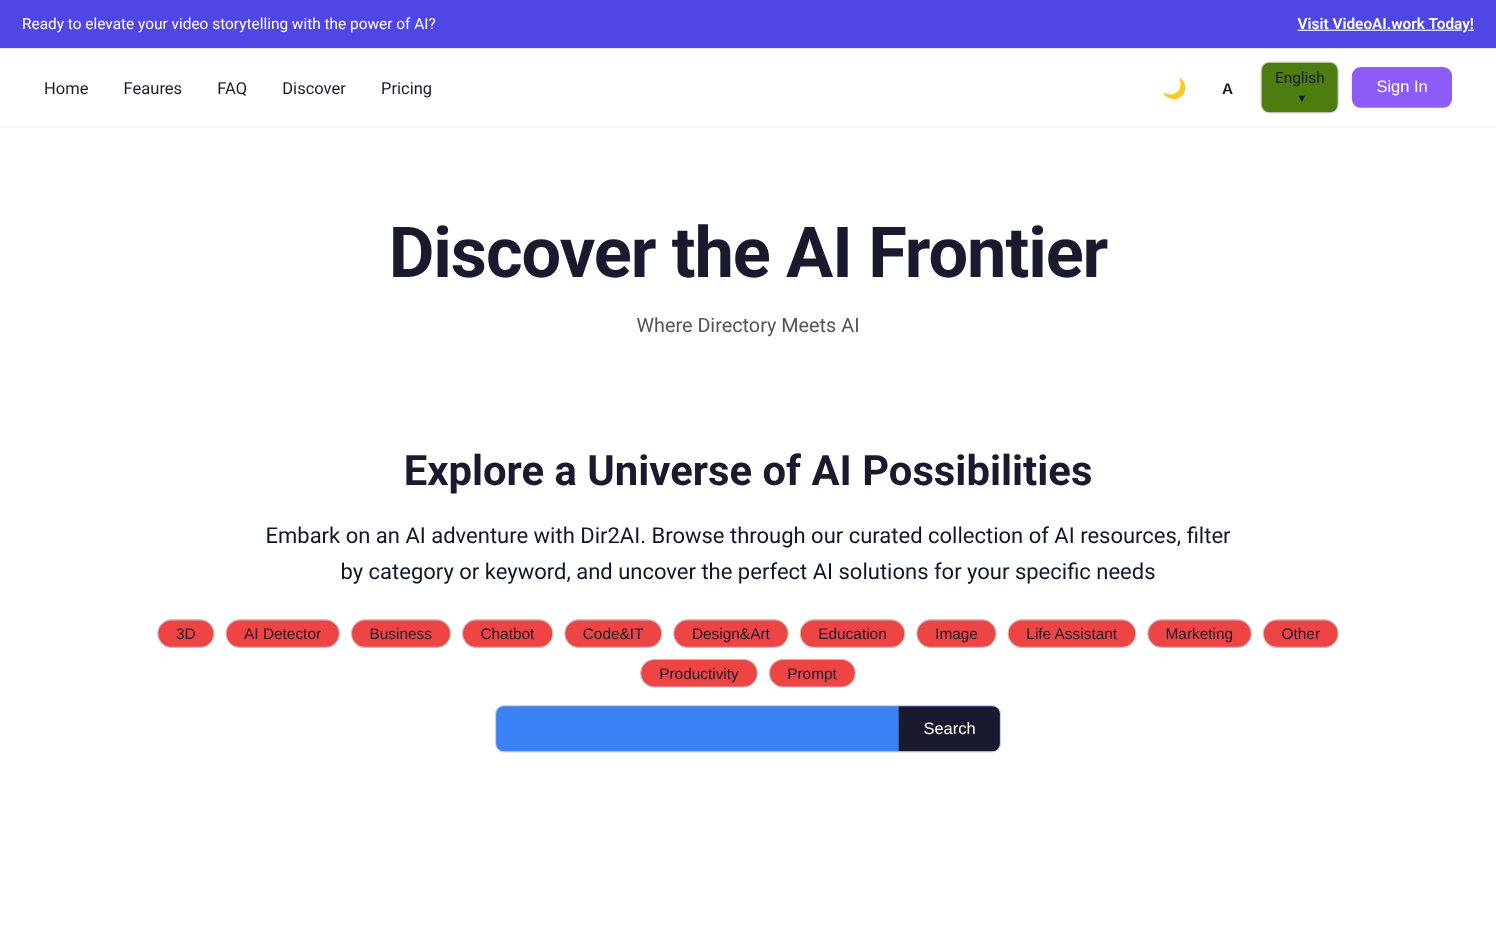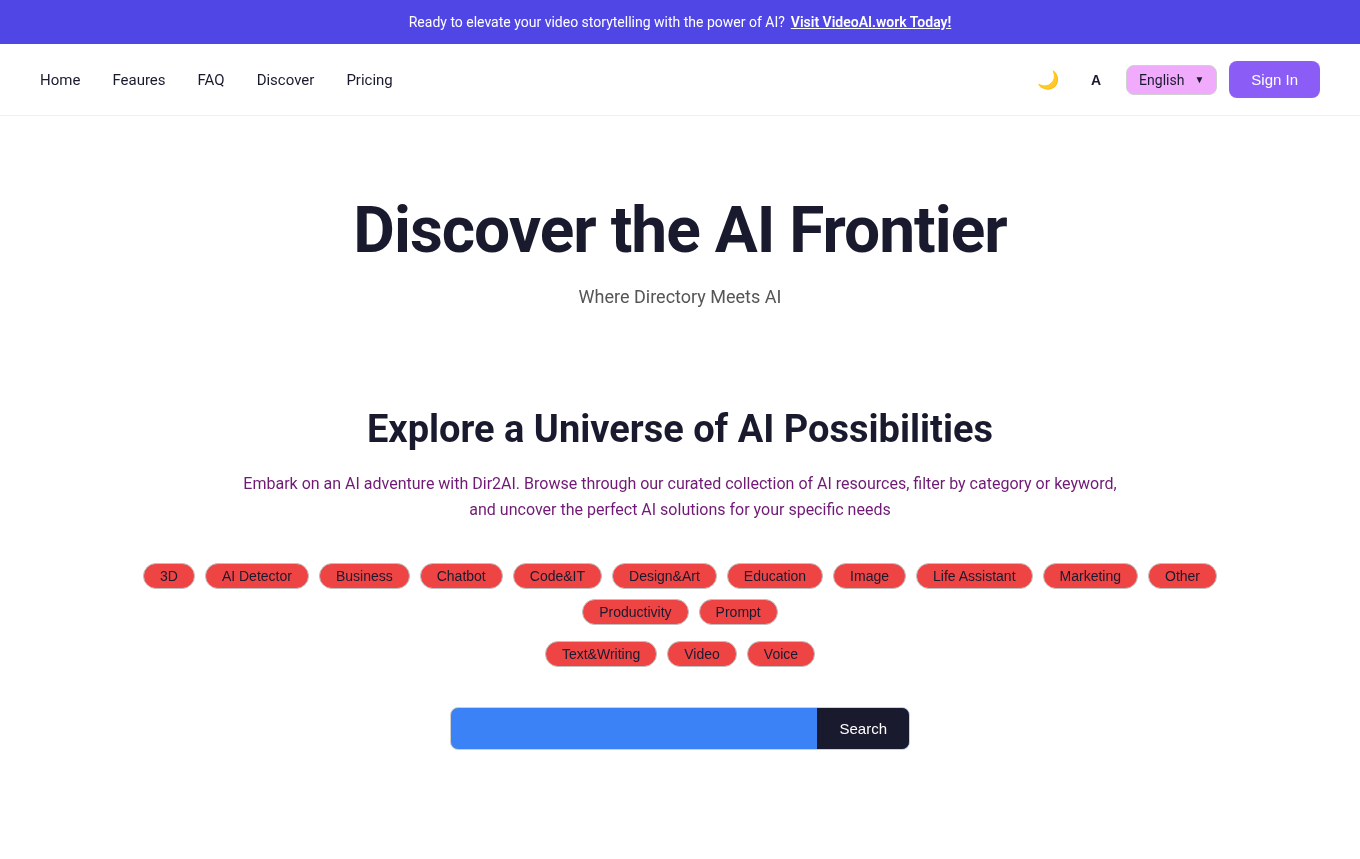--- a/index.html
+++ b/index.html
@@ -18,21 +18,21 @@
 
     
     .top-banner {
       background: #4f46e5;
       color: #ffffff;
       text-align: center;
       padding: 10px 20px;
       font-size: 14px;
       display: flex;
       align-items: center;
-      justify-content: center;
+      justify-content: space-between;
       gap: 6px;
       min-height: 44px;
     }
 
     .top-banner a {
       color: #ffffff;
       font-weight: 600;
       text-decoration: underline;
       cursor: pointer;
     }
@@ -84,21 +84,22 @@
 
     .lang-select {
       display: flex;
       align-items: center;
       gap: 6px;
       border: 1.5px solid #d0d0d0;
       border-radius: 8px;
       padding: 6px 12px;
       cursor: pointer;
       font-size: 14px;
-      background: #f0abfc;
+      background: #4d7c0f;
+      flex-direction: column;
     }
 
     .sign-in-btn {
       background: #8b5cf6;
       color: #ffffff;
       border: none;
       border-radius: 8px;
       padding: 10px 22px;
       font-size: 15px;
       cursor: pointer;
@@ -143,24 +144,24 @@
     }
 
     .explore-title {
       font-size: 38px;
       font-weight: 700;
       color: #1a1a2e;
       margin-bottom: 20px;
     }
 
     .explore-desc {
-      font-size: 16px;
-      color: #701a75;
+      font-size: 20px;
+      color: #0f172a;
       max-width: 900px;
-      margin: 0 auto 40px;
+      margin: 0 auto 28px;
       line-height: 1.6;
     }
 
     
     .category-tags {
       display: flex;
       flex-wrap: wrap;
       justify-content: center;
       gap: 10px;
       margin-bottom: 16px;
@@ -277,25 +278,20 @@
     <button class="category-tag">Design&amp;Art</button>
     <button class="category-tag">Education</button>
     <button class="category-tag">Image</button>
     <button class="category-tag">Life Assistant</button>
     <button class="category-tag">Marketing</button>
     <button class="category-tag">Other</button>
     <button class="category-tag">Productivity</button>
     <button class="category-tag">Prompt</button>
   </div>
 
-  <div class="category-tags-row2">
-    <button class="category-tag">Text&amp;Writing</button>
-    <button class="category-tag">Video</button>
-    <button class="category-tag">Voice</button>
-  </div>
 
   <div class="search-section">
     <div class="search-container">
       <input class="search-input" type="text" placeholder="" style="">
       <button class="search-btn">Search</button>
     </div>
   </div>
 
 </section>
 

